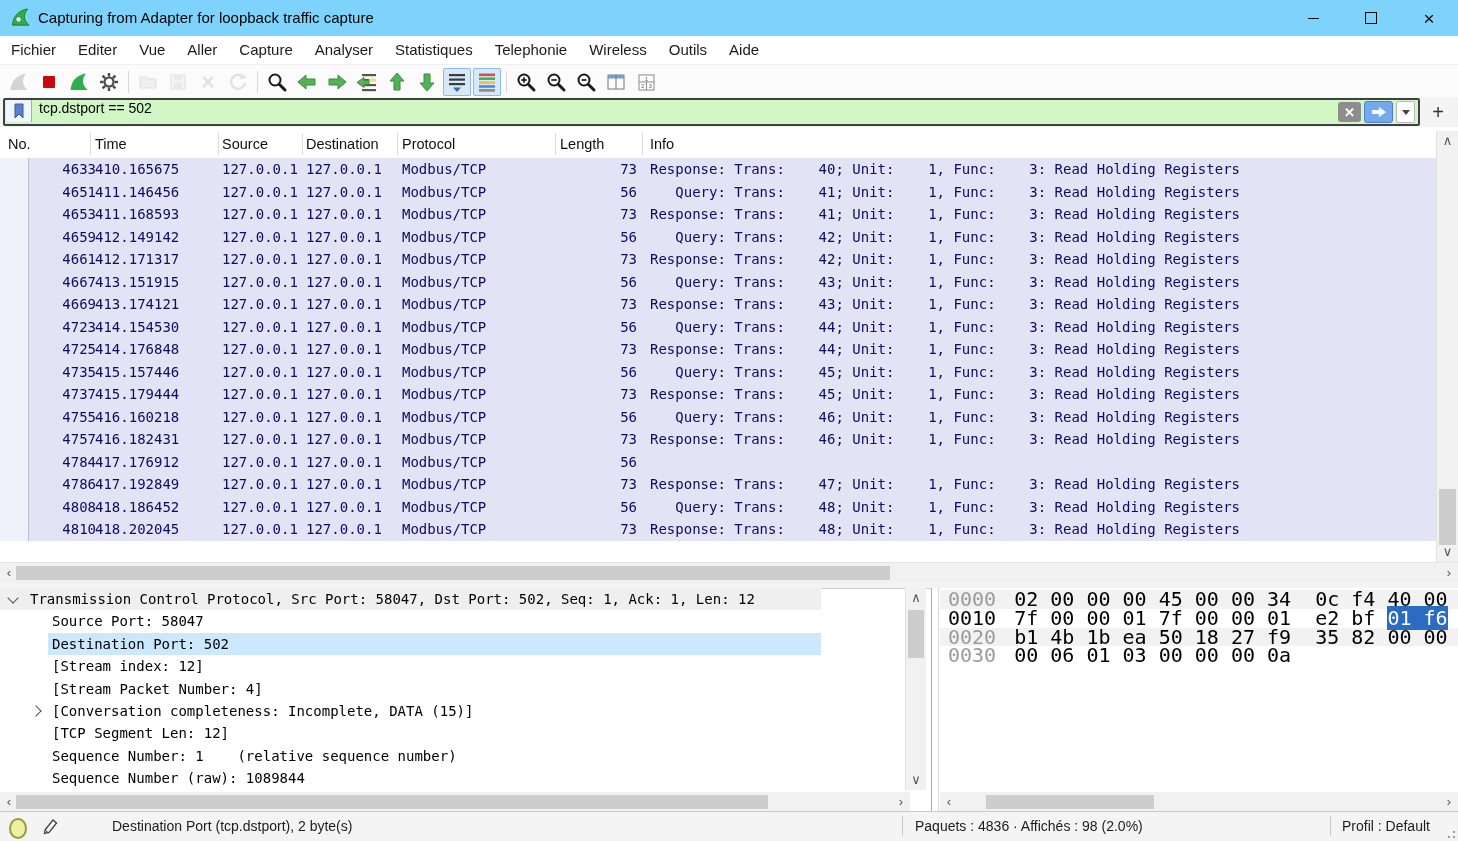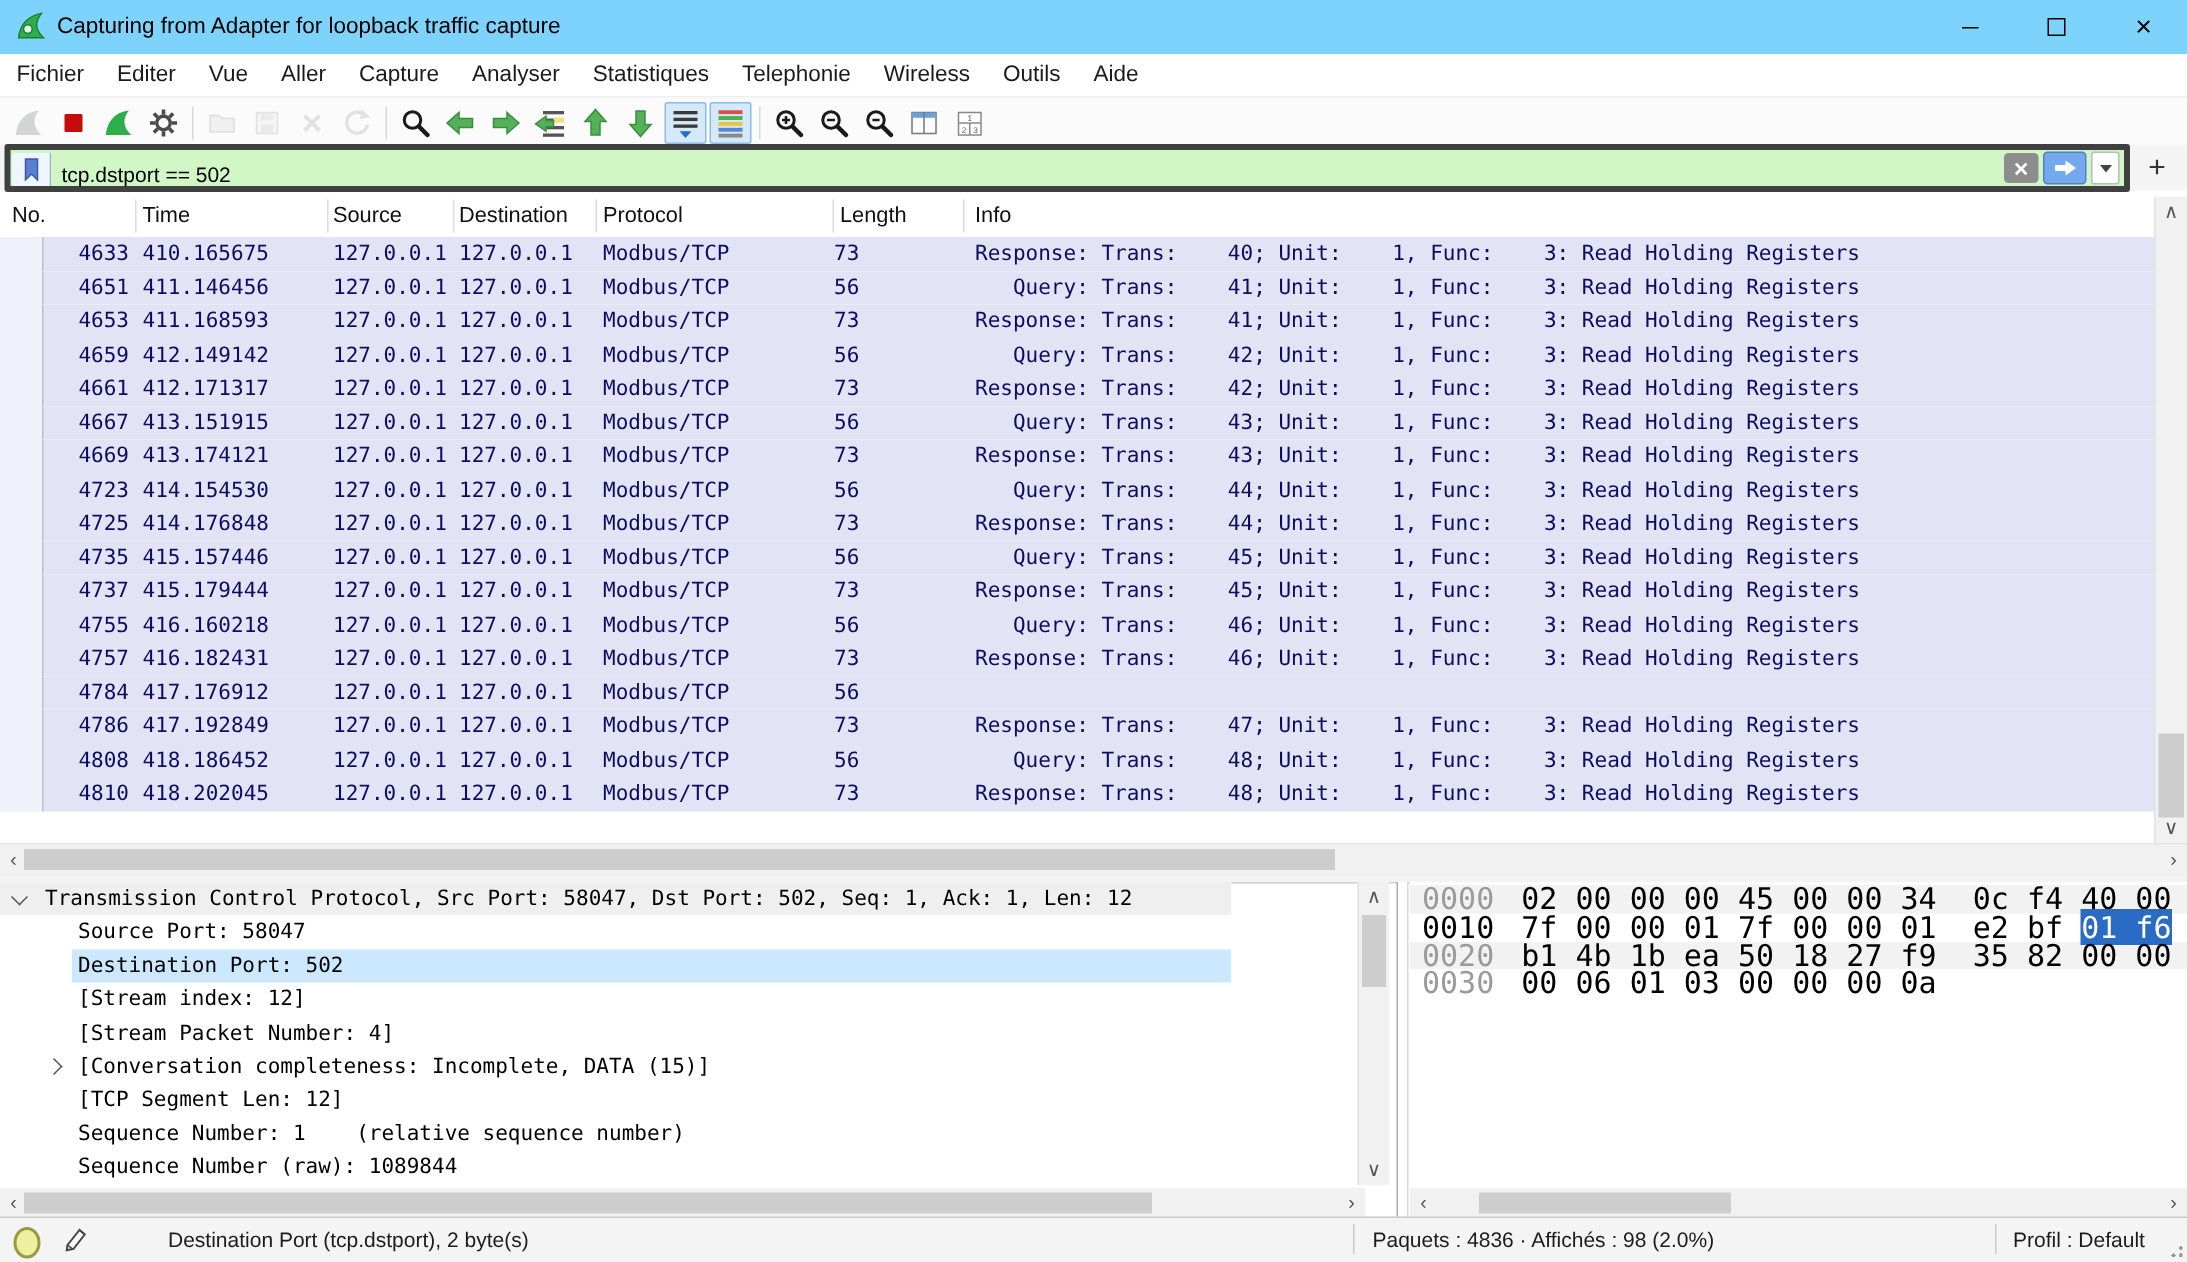--- a/index.html
+++ b/index.html
@@ -26,21 +26,21 @@
            border-top:1px solid #f0f0f0;border-bottom:1px solid #d6d6d6;display:flex;align-items:center;padding-left:4px;}
   .tb-btn{width:26px;height:26px;margin:0 1px;display:flex;align-items:center;justify-content:center;border:1px solid transparent;border-radius:2px;}
   .tb-btn svg{width:22px;height:22px;display:block;}
   .tb-btn.disabled{opacity:.45;filter:grayscale(60%);}
   .tb-btn.toggled{background:var(--toolbar-toggle,#d6e9f8);border:1px solid var(--toolbar-toggle-border,#8cbbe8);}
   .tb-sep{width:1px;height:22px;background:#d8d8d8;margin:0 4px;}
 
   
   .filterbar{position:absolute;top:97px;left:0;right:0;height:30px;background:#f4f4f4;display:flex;align-items:center;}
   .filter-field{flex:1;height:24px;margin-left:3px;background:var(--filter-green,#d1f7c6);
-                border:4px solid #404040;border-radius:2px;display:flex;align-items:flex-end;position:relative;}
+                border:2px solid #404040;border-radius:2px;display:flex;align-items:flex-start;position:relative;}
   .bookmark-box{width:25px;height:22px;margin-left:1px;background:#eef6ff;border-right:1px solid #9ab0c8;
                 border-radius:2px 0 0 2px;display:flex;align-items:center;justify-content:center;}
   .filter-text{font-size:14px;color:#000;padding-left:7px;}
   .filter-right{position:absolute;right:3px;top:1px;display:flex;align-items:center;gap:3px;}
   .filter-clear{width:23px;height:20px;background:#8d8d8d;border-radius:3px;display:flex;align-items:center;justify-content:center;color:#fff;font-size:13px;font-weight:bold;}
   .filter-apply{width:27px;height:20px;background:var(--apply-blue,#74a8ef);border:1px solid #4d82c8;border-radius:3px;display:flex;align-items:center;justify-content:center;}
   .filter-caret{width:17px;height:20px;background:#fdfdfd;border:1px solid #bbb;border-radius:2px;display:flex;align-items:center;justify-content:center;}
   .caret-down{width:0;height:0;border-left:4px solid transparent;border-right:4px solid transparent;border-top:5px solid #444;}
   .filter-add{width:28px;height:24px;margin:0 6px 0 4px;display:flex;align-items:center;justify-content:center;font-size:20px;color:#333;}
 
@@ -49,23 +49,23 @@
               border-bottom:1px solid #d0d0d0;font-size:14.5px;color:#101010;}
   .pkt-header span{position:absolute;top:0;line-height:28px;}
   .hsep{position:absolute;top:3px;width:1px;height:22px;background:#dcdcdc;}
   .h-no{left:8px}.h-time{left:95px}.h-src{left:222px}.h-dst{left:306px}.h-proto{left:402px}.h-len{left:560px}.h-info{left:650px}
 
   .pkt-list{position:absolute;top:158px;left:0;width:1437px;height:384px;overflow:hidden;
             font-family:"DejaVu Sans Mono","Liberation Mono",monospace;font-size:14px;}
   .prow{position:relative;height:22.5px;line-height:22.5px;background:var(--row-lavender,#e3e3f6);color:var(--row-text,#0c0c60);}
   .prow::before{content:"";position:absolute;left:0;top:0;bottom:0;width:28px;background:rgba(255,255,255,.5);border-right:1px solid #bcbcd2;}
   .prow span{position:absolute;top:0;white-space:pre;}
-  .f-no{left:30px;width:56px;text-align:right;}
+  .f-no{left:40px;width:56px;text-align:right;}
   .f-time{left:95px}.f-src{left:222px}.f-dst{left:306px}.f-proto{left:402px}
-  .f-len{left:556px;width:81px;}
+  .f-len{left:556px;width:81px;text-align:right;}
   .f-info{left:650px}
 
   
   .sb{background:#f1f1f1;position:absolute;}
   .sb .arrow{position:absolute;color:#555;font-size:13px;line-height:16px;text-align:center;}
   .thumb{position:absolute;background:#cdcdcd;}
   .pkt-vscroll{top:131px;right:0;width:21px;height:431px;border-left:1px solid #e2e2e2;}
   .pkt-vscroll .up{top:2px;left:0;width:21px;}
   .pkt-vscroll .down{bottom:2px;left:0;width:21px;}
   .pkt-vscroll .thumb{left:2px;width:17px;top:358px;height:56px;}

